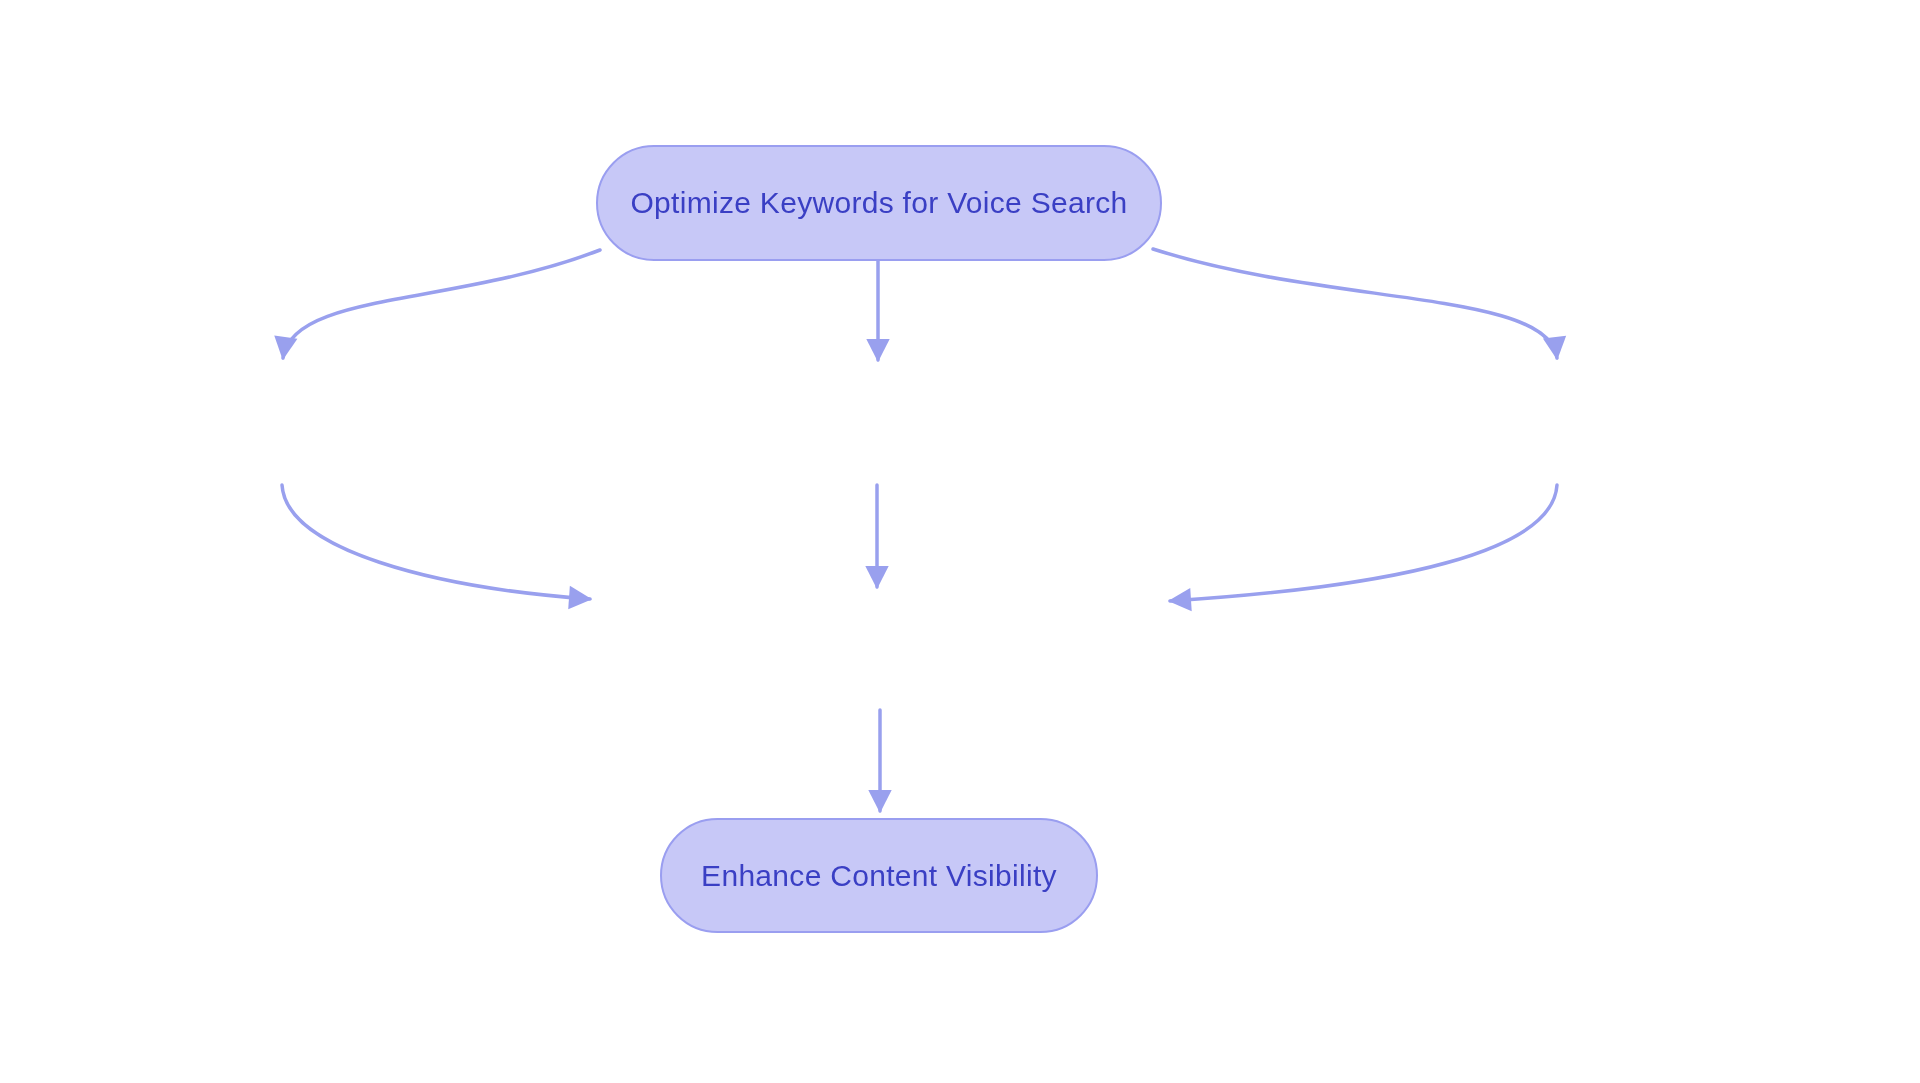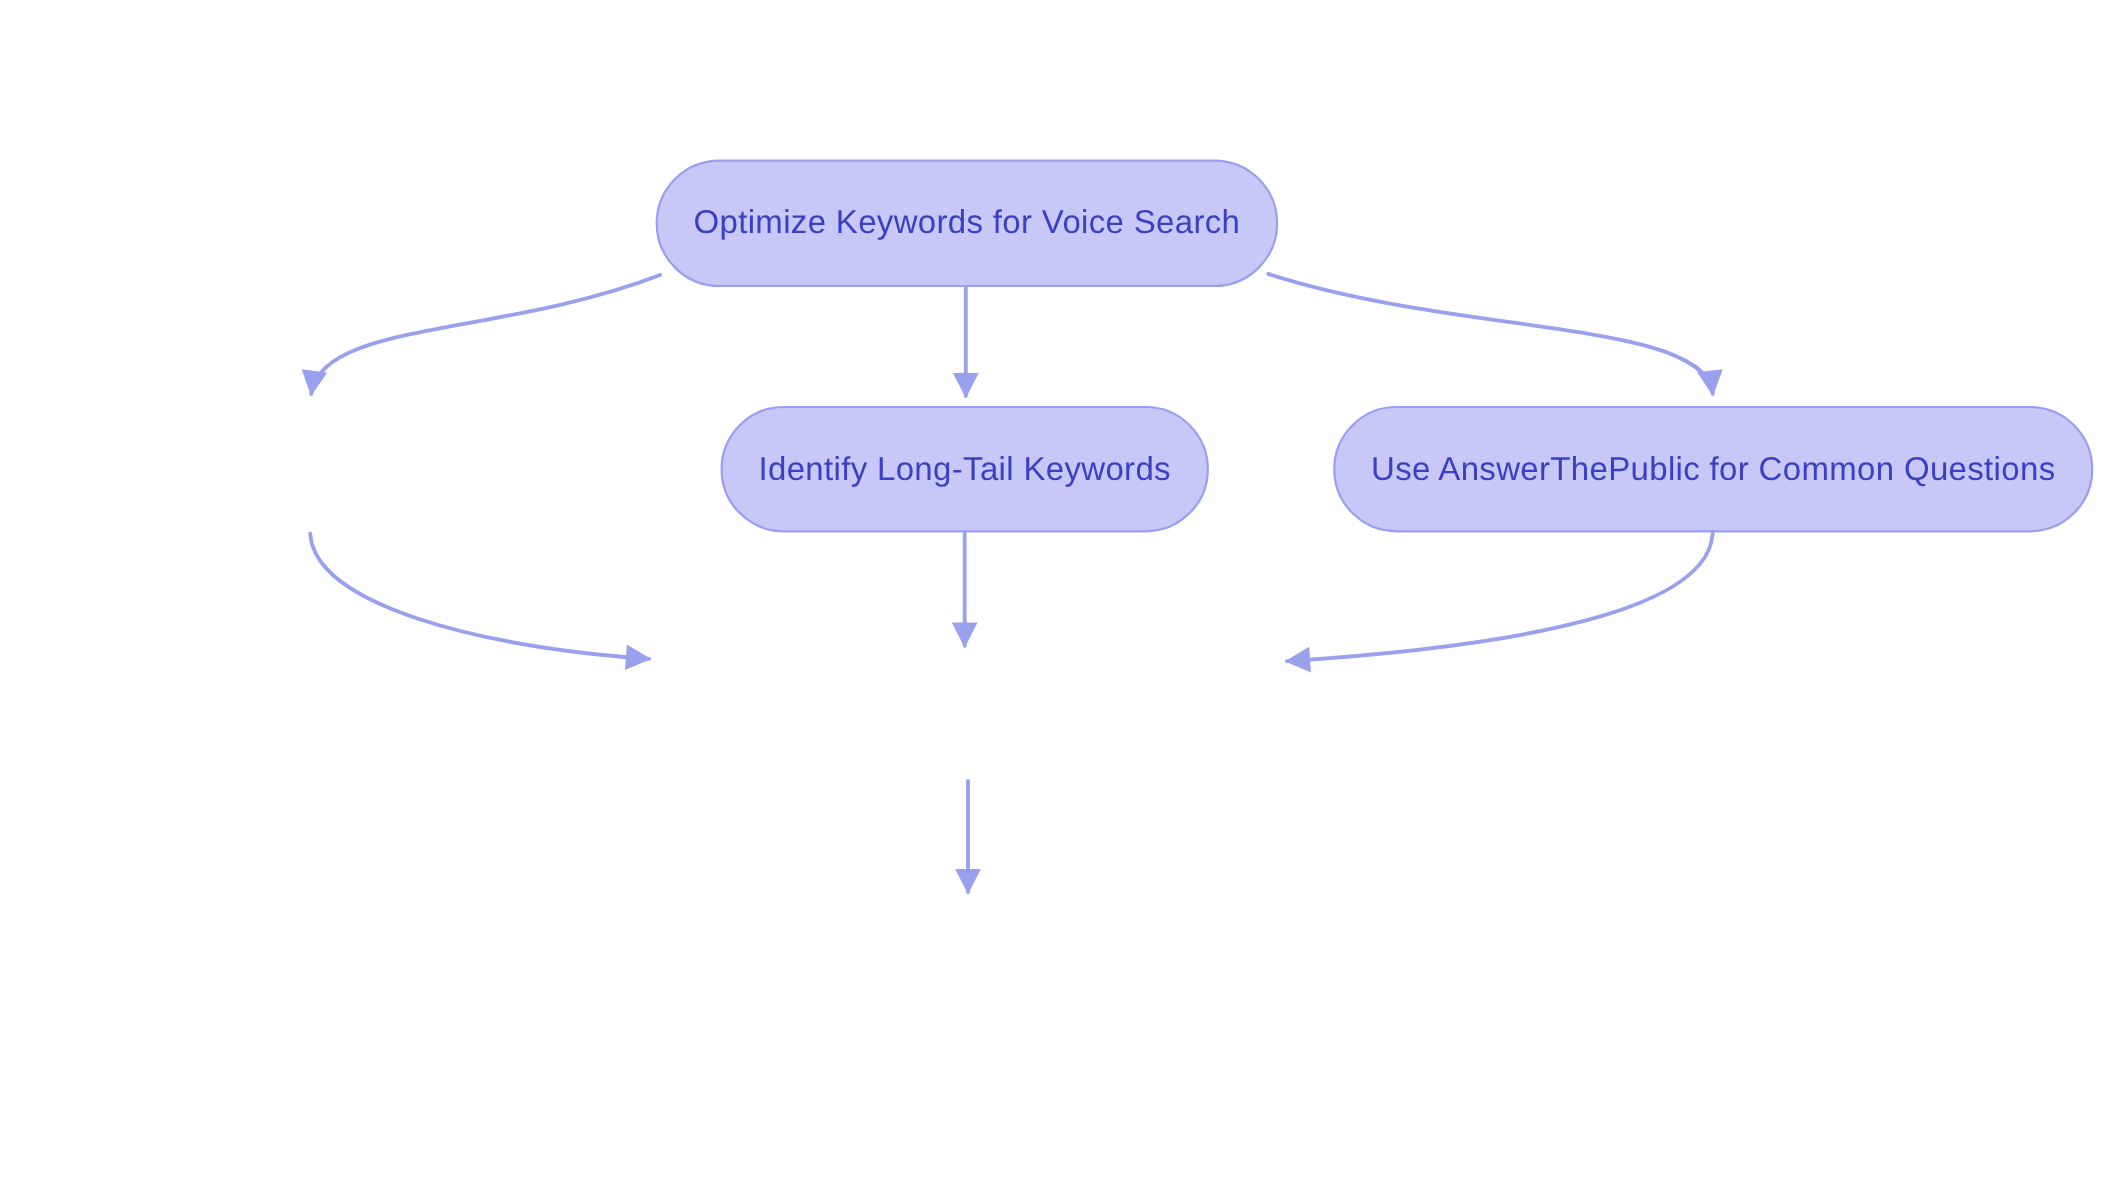--- a/index.html
+++ b/index.html
@@ -71,19 +71,18 @@
     <path class="edge" marker-end="url(#arrowhead)" d="M 877,485 L 877,587"></path>
 
     <path class="edge" marker-end="url(#arrowhead)" d="M 1557,485 C 1553,550 1405,586 1170,601"></path>
 
     <path class="edge" marker-end="url(#arrowhead)" d="M 880,710 L 880,811"></path>
   </svg>
 
   <div class="node" style="left:596px; top:145px; width:566px; height:116px;">Optimize Keywords for Voice Search</div>
 
 
-  <div class="node" style="left:655px; top:369px; width:444px; height:115px;">Identify Long-Tail Keywords</div>
-
-  <div class="node" style="left:1212px; top:369px; width:691px; height:115px;">Use AnswerThePublic for Common Questions</div>
 
 
+
+  <div class="node" style="left:660px; top:818px; width:438px; height:115px;">Enhance Content Visibility</div>
 
 </div>
 
 </body></html>

